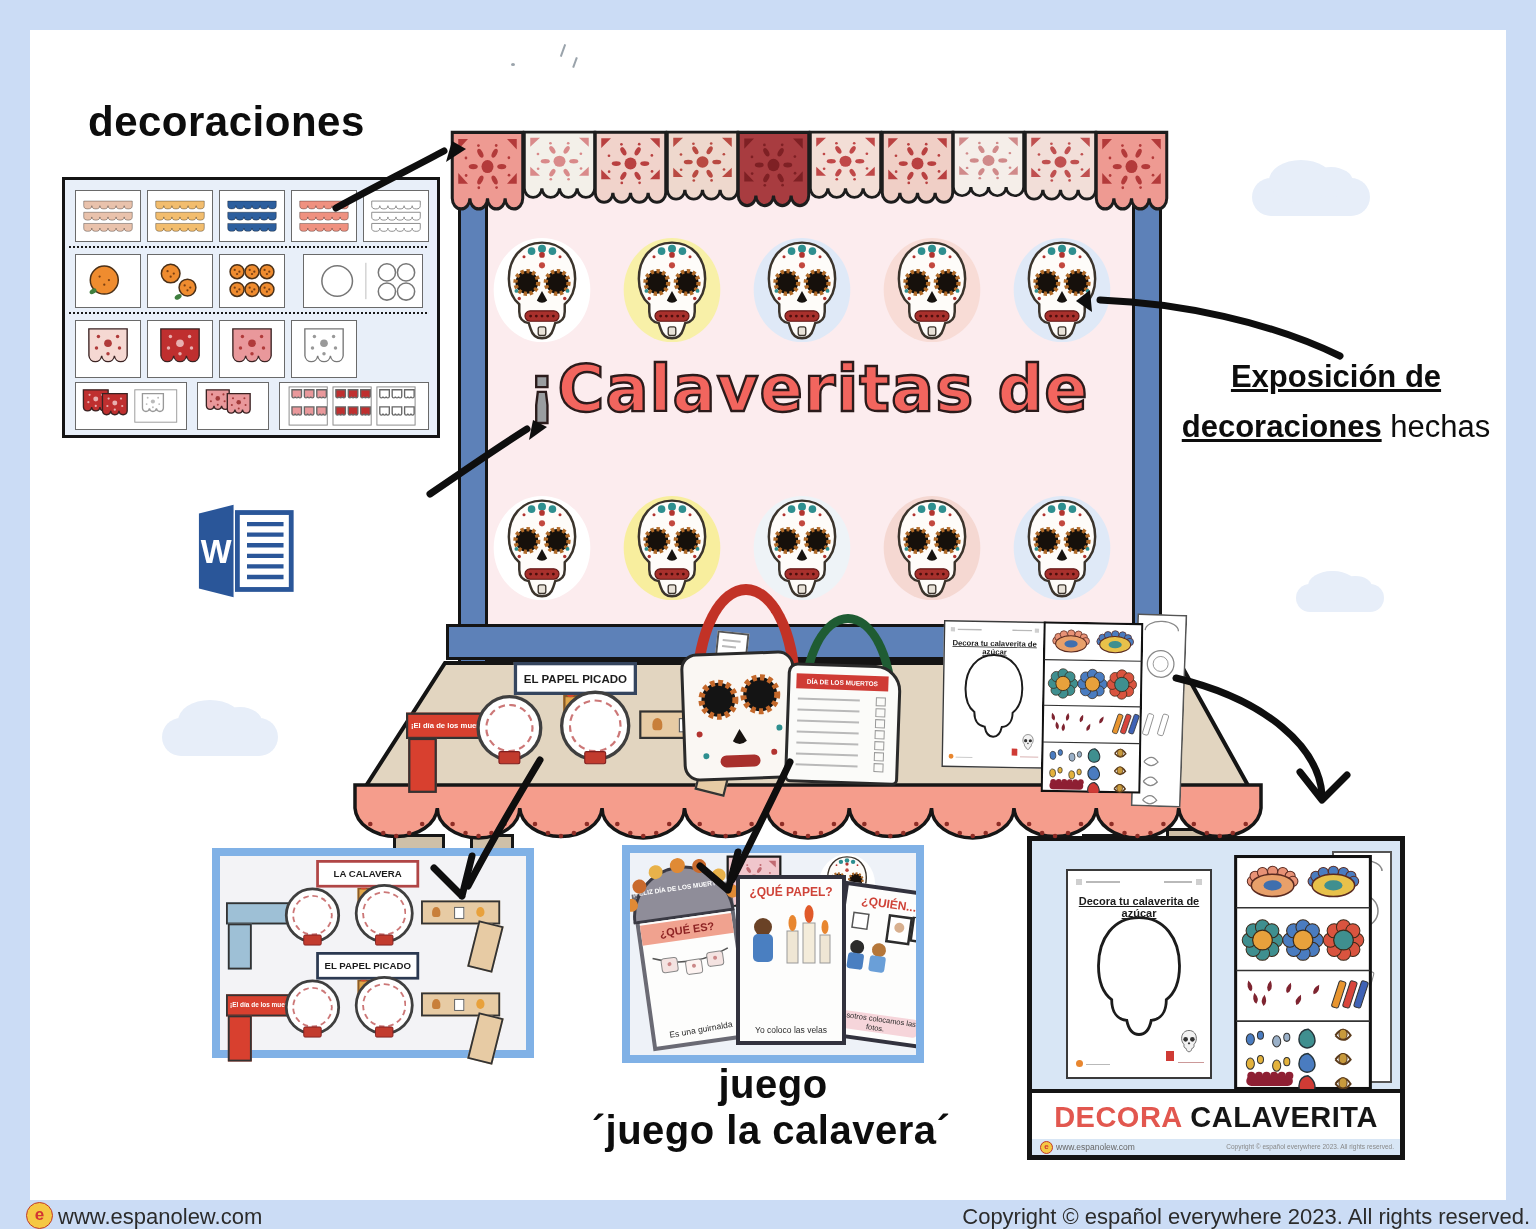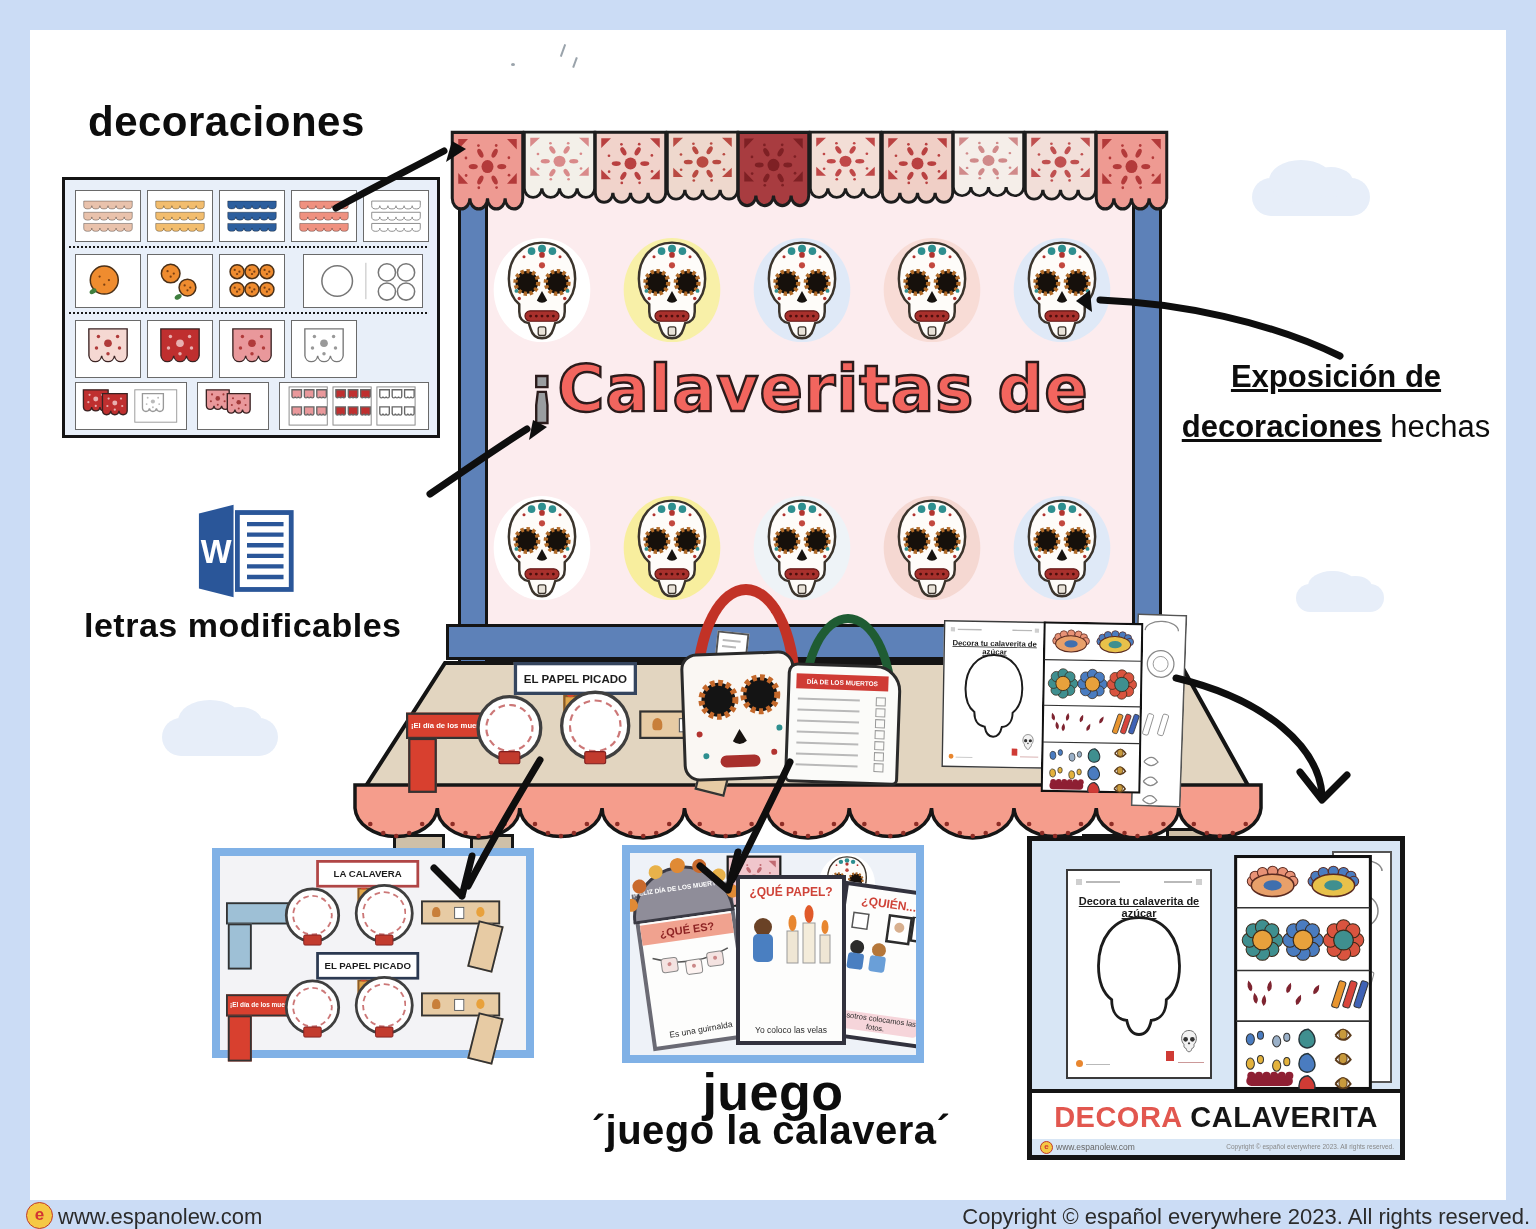--- a/index.html
+++ b/index.html
@@ -332,21 +332,20 @@
           <line x1="52" y1="31" x2="90" y2="31"></line>
         <line x1="52" y1="42" x2="90" y2="42"></line>
           <line x1="52" y1="53" x2="90" y2="53"></line>
         <line x1="52" y1="64" x2="90" y2="64"></line>
           <line x1="52" y1="75" x2="90" y2="75"></line>
       </g>
       <polygon points="38,0 38,96 2,87 2,9" fill="#2a5699"></polygon>
       <text x="20" y="61" text-anchor="middle" fill="#fff" font-size="34" font-weight="bold" font-family="Liberation Sans, sans-serif">W</text>
     </svg>
   </div>
-  <div class="lbl" style="left:84px;top:606px;font-size:34px;">letras modificables</div>
 
   <div id="boardOuter">
     <div id="boardStrip"></div>
     <div class="boardBar" style="left:0;border-right:3px solid #141414;"></div>
     <div class="boardBar" style="right:0;border-left:3px solid #141414;"></div>
   </div>
   <div id="banners" class="abs" style="left:450px;top:130px;width:718px;height:120px;z-index:2;">
       <div class="abs" style="left:0.0px;top:0">
         <svg class="pp" viewBox="0 0 100 118" preserveAspectRatio="none" style="width:75px;height:96px">
   <path d="M3 3 H97 V84 A11.75 13 0 0 1 73.5 84 A11.75 13 0 0 1 50 84 A11.75 13 0 0 1 26.5 84 A11.75 13 0 0 1 3 84 Z" fill="#ee9a92" stroke="#1d1d1d" stroke-width="4"></path>
@@ -1302,21 +1301,21 @@
         <rect x="68" y="0" width="20" height="24" fill="#fff" stroke="#2c2c2c" stroke-width="2.5"></rect>
           <circle cx="78" cy="10" r="4.5" fill="#c89a78"></circle>
         <circle cx="16" cy="38" r="7" fill="#2c2c2c"></circle>
           <rect x="8" y="44" width="16" height="16" rx="3" fill="#4a7fc1"></rect>
         <circle cx="38" cy="38" r="7" fill="#b5773a"></circle>
           <rect x="30" y="44" width="16" height="16" rx="3" fill="#6a9fd8"></rect>
       </svg>
       <div class="cap" style="background:#f6d5da;border-radius:4px;font-size:7.5px;">Nosotros colocamos las fotos.</div>
     </div>
   </div>
-  <div class="lbl" style="left:622px;top:1062px;width:302px;text-align:center;font-size:52px;">juego</div>
+  <div class="lbl" style="left:622px;top:1062px;width:302px;text-align:center;font-size:40px;">juego</div>
   <div class="lbl" style="left:556px;top:1108px;width:430px;text-align:center;font-size:40px;">´juego la calavera´</div>
 
   <div class="abs" style="left:1027px;top:836px;width:378px;height:324px;background:#d8e6f5;border:5px solid #141414;box-sizing:border-box;overflow:hidden;">
     <div id="outlineFullHost" class="abs" style="left:300px;top:10px;width:60px;height:232px;">
         <svg viewBox="0 0 60 232" width="60" height="232">
     <rect x="1" y="1" width="58" height="230" fill="#fff" stroke="#555" stroke-width="2"></rect>
     <path d="M10 20 a18 10 0 0 1 40 0" fill="none" stroke="#888" stroke-width="1.5"></path>
     <circle cx="30" cy="60" r="16" fill="none" stroke="#888" stroke-width="1.5"></circle>
     <circle cx="30" cy="60" r="9" fill="none" stroke="#888"></circle>
     <rect x="14" y="120" width="7" height="26" rx="2" fill="none" stroke="#888" transform="rotate(15 17 133)"></rect>

